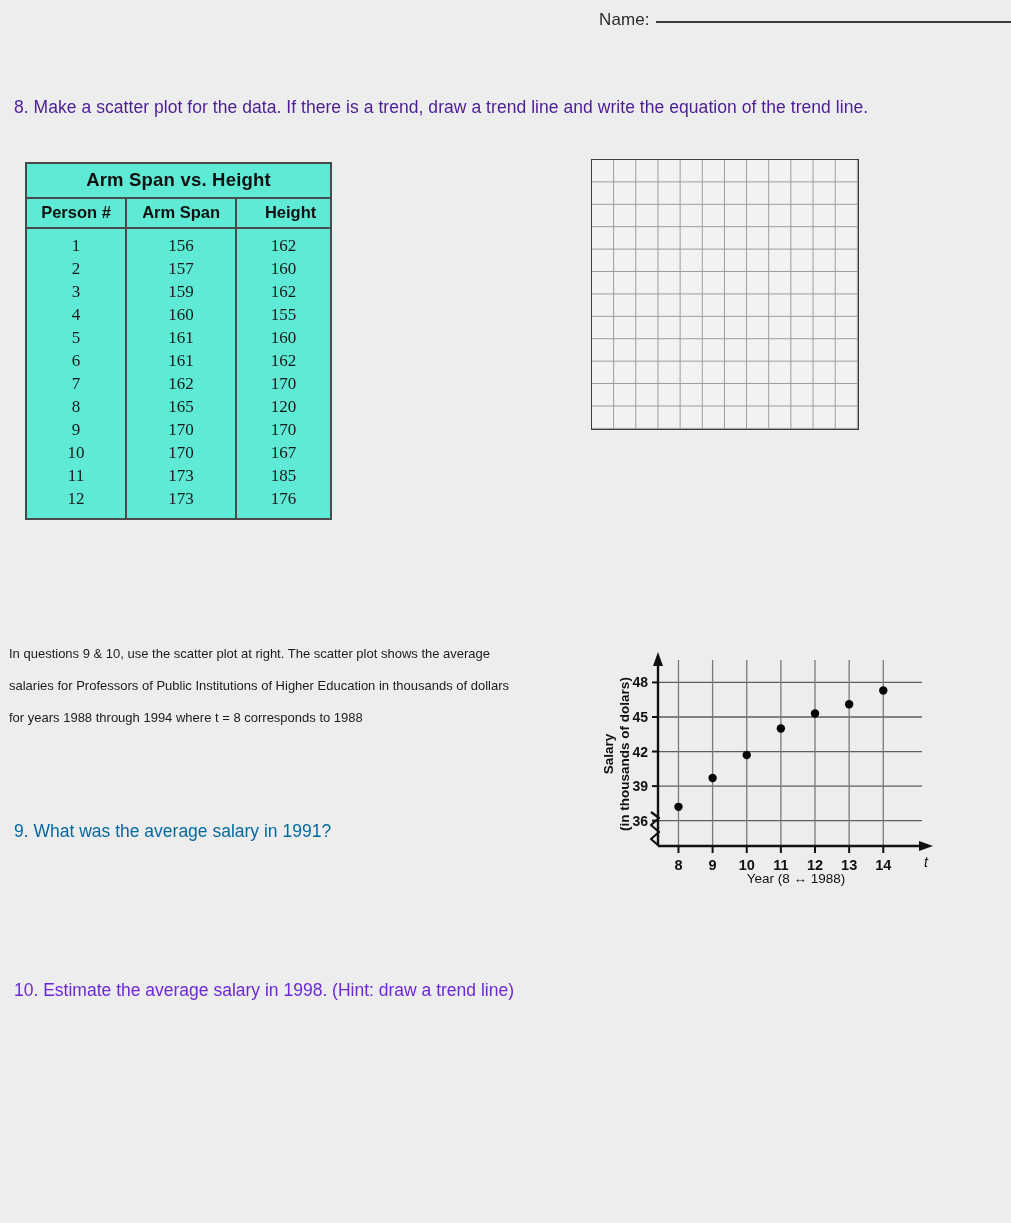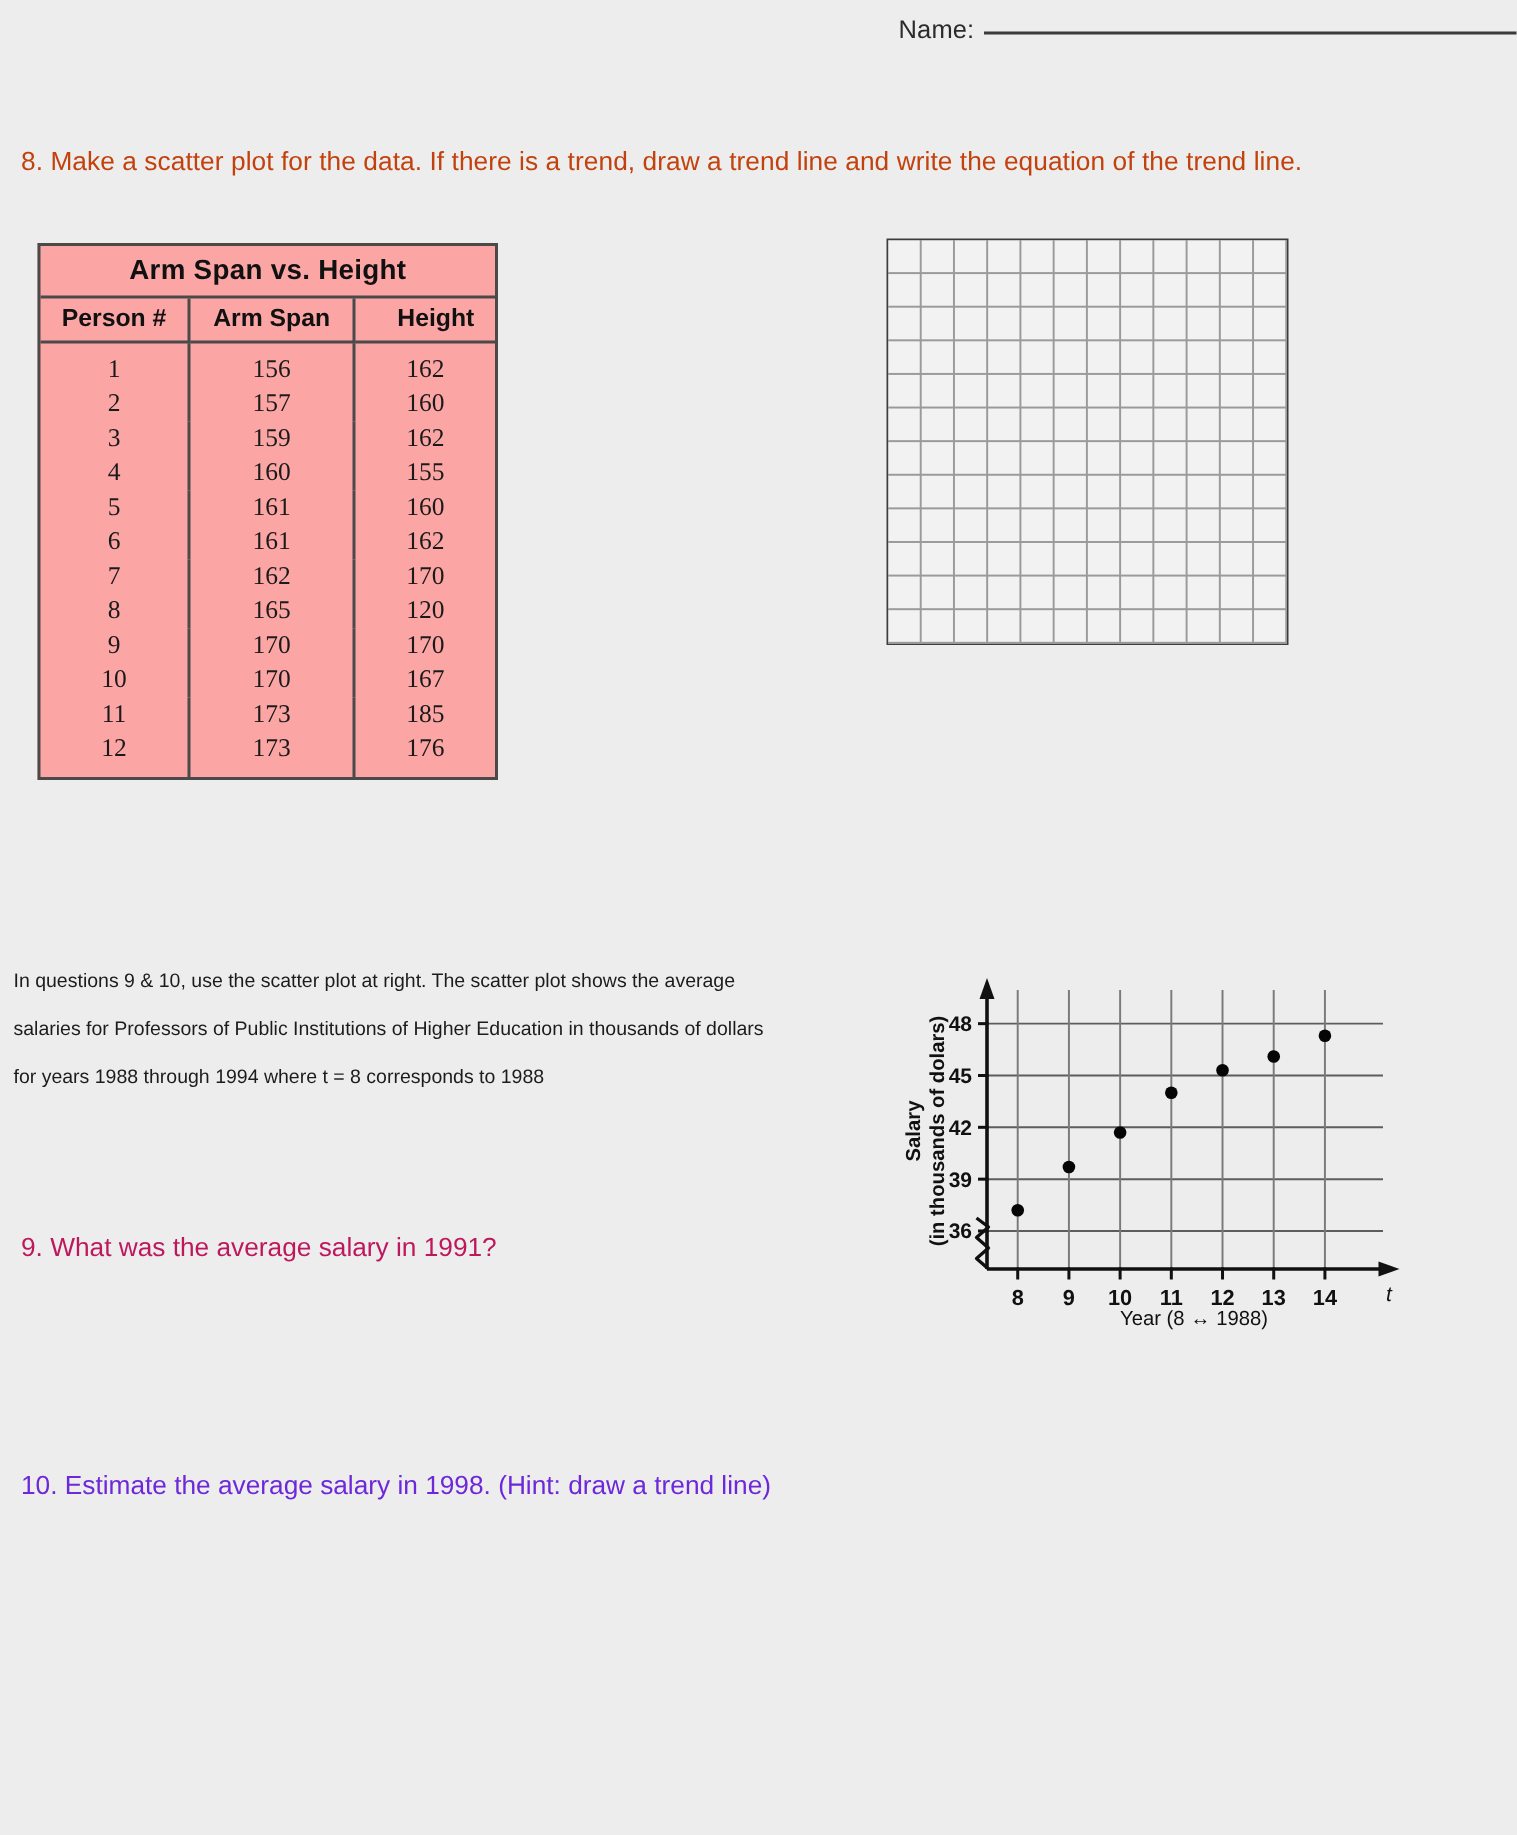--- a/index.html
+++ b/index.html
@@ -41,32 +41,32 @@
   }
 
   
   #q8-text {
     position: absolute;
     left: 14px;
     top: 92px;
     width: 950px;
     font-size: 17.5px;
     line-height: 30px;
-    color: #c2410c;
+    color: #4c1d95;
     letter-spacing: .05px;
   }
 
   
   #data-table-wrap {
     position: absolute;
     left: 25px;
     top: 162px;
     width: 307px;
     border: 2px solid #4a4a4a;
-    background: #fca5a5;
+    background: #5eead4;
     box-sizing: border-box;
   }
   table.data-table {
     border-collapse: collapse;
     width: 100%;
     font-family: "Liberation Serif", serif;
   }
   table.data-table caption {
     caption-side: top;
     font-family: "Liberation Sans", sans-serif;
@@ -129,21 +129,21 @@
     width: 510px;
     font-size: 13px;
     line-height: 32px;
     color: #1c1c1c;
   }
   #q9-text {
     position: absolute;
     left: 14px;
     top: 821px;
     font-size: 17.5px;
-    color: #be185d;
+    color: #0369a1;
   }
   #q10-text {
     position: absolute;
     left: 14px;
     top: 980px;
     font-size: 17.5px;
     color: #6d28d9;
   }
 
   

